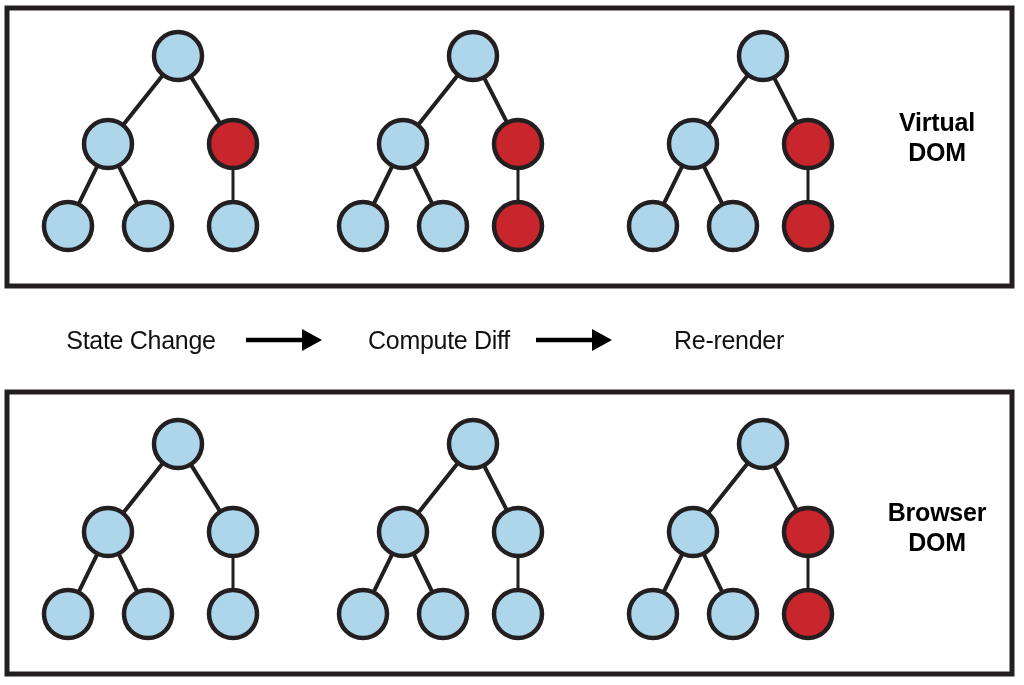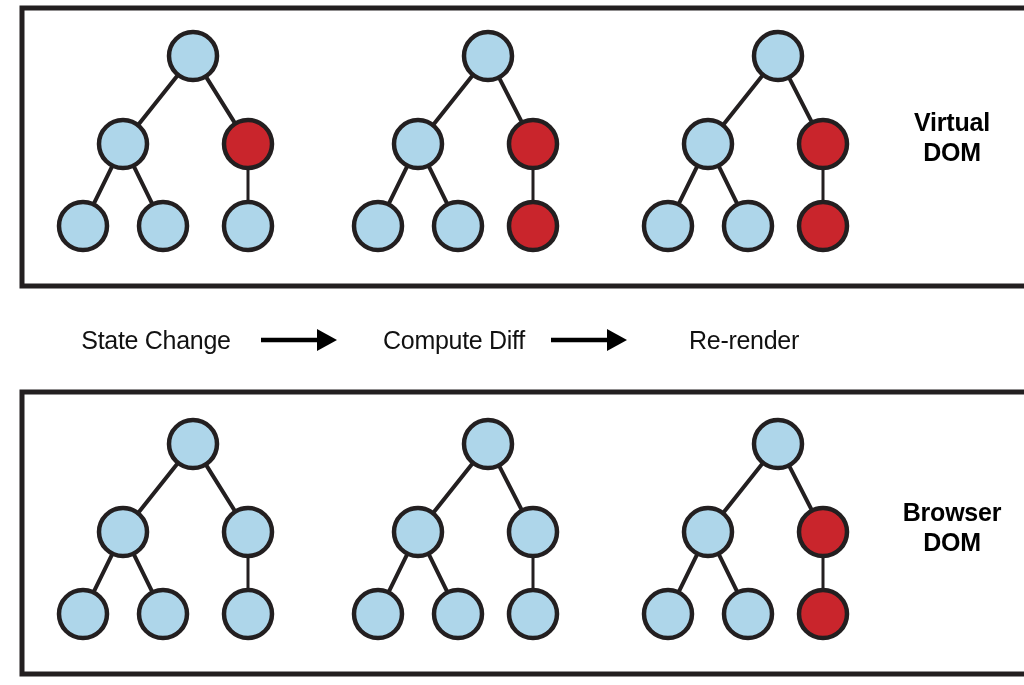--- a/index.html
+++ b/index.html
@@ -10,21 +10,21 @@
   }
   body {
     width: 1024px;
     height: 685px;
     font-family: "Liberation Sans", sans-serif;
     position: relative;
     overflow: hidden;
   }
   #stage {
     position: absolute;
-    left: 15px;
+    left: 0;
     top: 0;
     width: 892px;
     height: 685px;
   }
   svg.diagram {
     display: block;
     width: 1024px;
     height: 685px;
   }
   .panel-frame {

